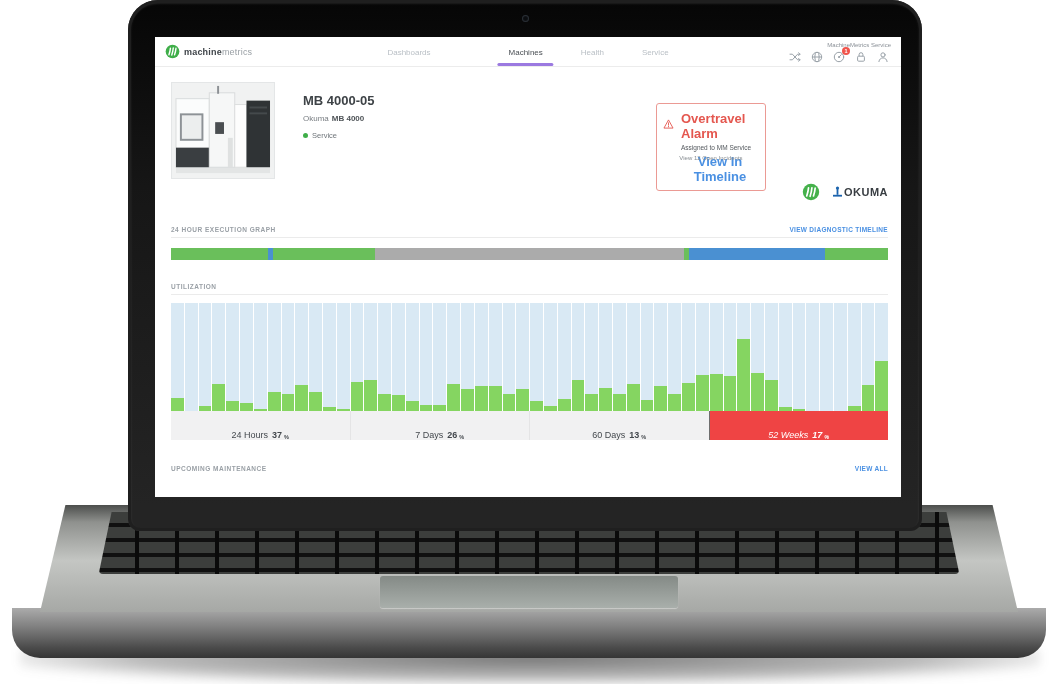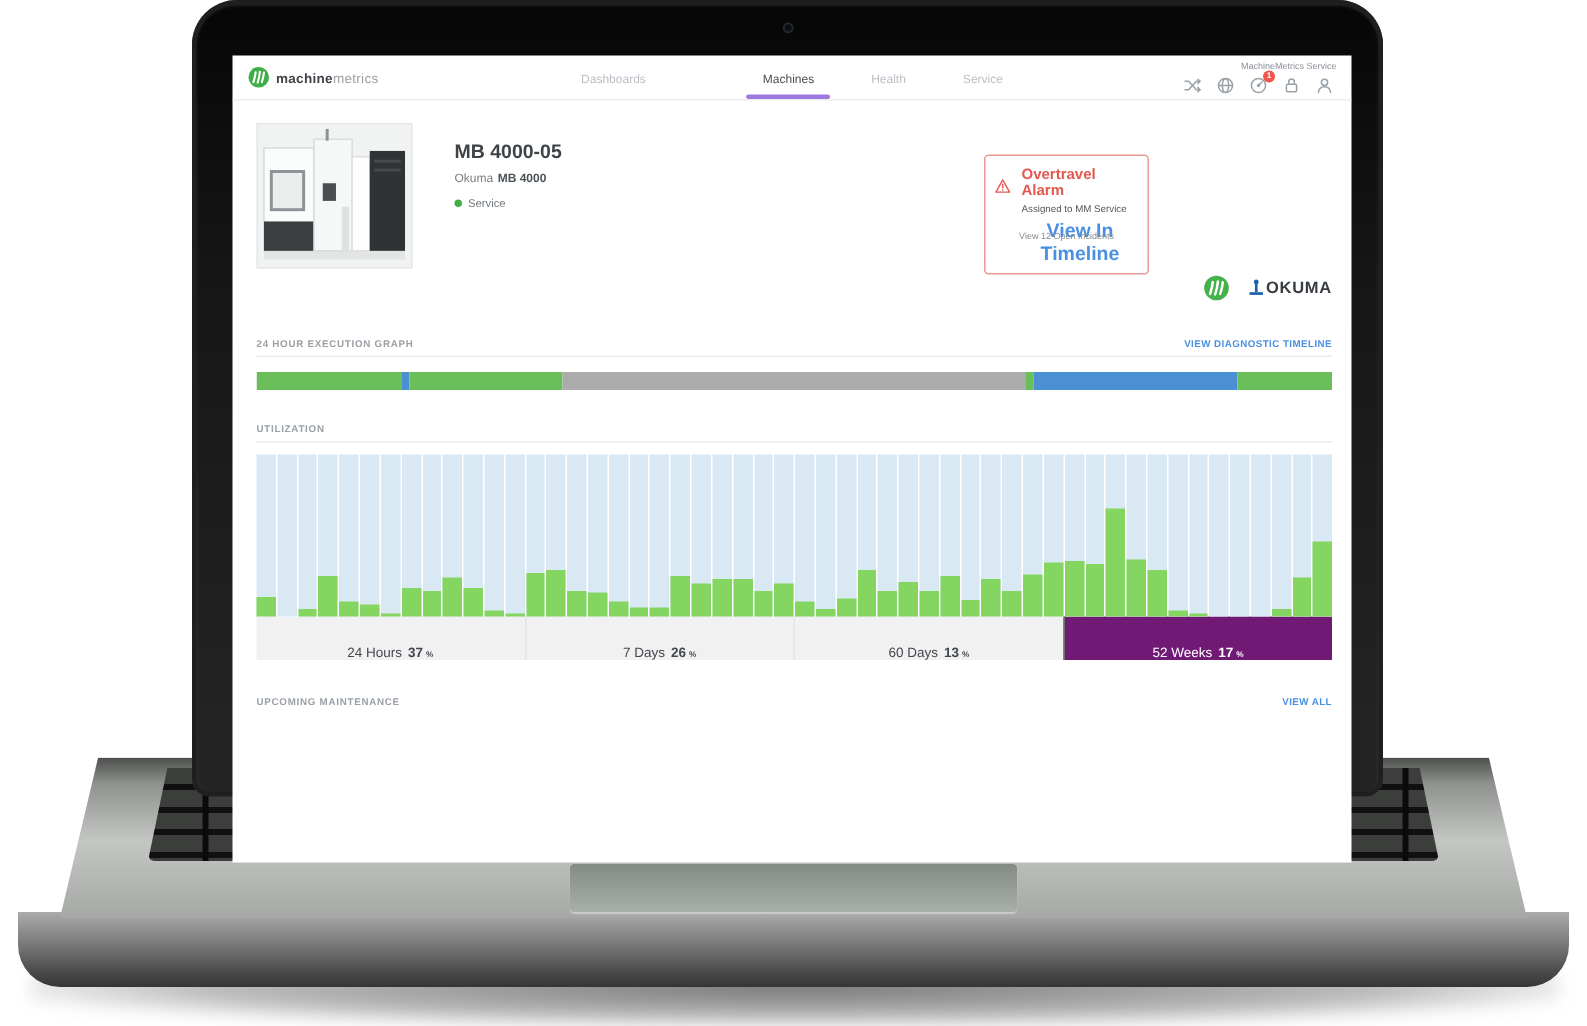--- a/index.html
+++ b/index.html
@@ -28,21 +28,21 @@
     background:linear-gradient(180deg,#848a86,#a9afab); box-shadow:0 1px 1px rgba(255,255,255,.4); }
   .laptop-lid { position:absolute; left:128px; top:0; width:794px; height:531px; z-index:3;
     border-radius:30px 30px 12px 12px;
     background:linear-gradient(180deg,#060606,#161616 35%,#242424 95%);
     box-shadow:inset 0 0 0 3px #1f1f1f, inset 0 3px 3px rgba(255,255,255,.22),
                inset 3px 0 3px rgba(255,255,255,.08), inset -3px 0 3px rgba(255,255,255,.08); }
   .webcam { position:absolute; left:50%; top:15px; width:7px; height:7px; margin-left:-3px;
     border-radius:50%; background:#0b0d10; box-shadow:inset 0 0 1px 1px #2c3238; }
 
   
-  .screen { position:absolute; left:27px; top:37px; width:746px; height:538px;
+  .screen { position:absolute; left:27px; top:37px; width:746px; height:460px;
     background:#fff; overflow:hidden; color:#42474c; }
 
   .app-header { height:30px; border-bottom:1px solid #ececec; display:flex;
     align-items:center; padding:0 10px; position:relative; }
   .brand { display:flex; align-items:center; gap:4px; }
   .brand-text { font-size:9px; letter-spacing:.2px; }
   .brand-bold { font-weight:700; color:#3f4449; }
   .brand-light { font-weight:400; color:#9aa0a5; }
   .nav-tabs { position:absolute; left:50%; transform:translateX(-50%); top:0; height:30px;
     display:flex; gap:38px; align-items:stretch; }
@@ -68,21 +68,21 @@
   .machine-title { font-size:13px; font-weight:600; color:#3e4347; }
   .machine-sub { margin-top:6px; font-size:8px; color:#787d82; }
   .machine-sub b { color:#4e5357; font-weight:700; margin-left:3px; }
   .machine-status { margin-top:8px; display:flex; align-items:center; gap:4px; }
   .status-dot { width:5px; height:5px; border-radius:50%; background:#3fae49; }
   .status-text { font-size:7.5px; color:#6f757a; }
 
   .alert-card { position:absolute; left:485px; top:22px; width:110px; min-height:46px;
     border:1px solid #eb9a94; border-radius:3px; padding:7px 6px 6px 24px; }
   .warning-icon { position:absolute; left:6px; top:15px; }
-  .alert-title { font-size:10px; font-weight:700; color:#e4574f; }
+  .alert-title { font-size:13px; font-weight:700; color:#e4574f; }
   .alert-assigned { font-size:6.5px; color:#53585d; margin-top:3px; }
   .alert-link { font-size:13px; font-weight:600; color:#4a90e2; margin-top:3px; cursor:pointer;text-align:center; }
   .alert-incidents { position:absolute; left:478px; top:74px; width:124px; text-align:center;
     font-size:6px; color:#868c91; cursor:pointer; }
 
   .logos { position:absolute; right:0; top:102px; display:flex; align-items:center; gap:12px; }
   .okuma { display:flex; align-items:flex-end; gap:1px; }
   .okuma-text { font-size:11px; font-weight:800; color:#383d42; letter-spacing:.5px; }
 
   .section-head { display:flex; justify-content:space-between; align-items:center; height:16px; }
@@ -96,21 +96,21 @@
   .util-section { margin-top:18px; }
   .u-chart { margin-top:8px; height:108px; display:flex; gap:1px; align-items:stretch; }
   .u-bar { flex:1; position:relative; background:#d9e9f4; }
   .u-fill { position:absolute; left:0; right:0; bottom:0; background:#85d561; }
   .u-tabs { display:flex; height:29px; }
   .u-tab { flex:1; background:#f1f1f2; color:#43484d; font-size:9px; display:flex;
     align-items:flex-end; justify-content:center; gap:4px; border-left:1px solid #e4e4e5; cursor:pointer; }
   .u-tab:first-child { border-left:none; }
   .u-tab b { font-weight:700; }
   .u-tab sup { font-size:5.5px; font-weight:700; margin-left:-2px; }
-  .u-tab.selected { background:#701a75; color:#fff; border-left-color:#6e6e6e; }
+  .u-tab.selected { background:#ef4444; color:#fff; border-left-color:#6e6e6e;font-style:italic; }
 
   .maint-section { margin-top:20px; }
 </style>
 </head>
 <body>
 
 <div class="stage">
   <div class="ground-shadow"></div>
   <div class="base-front"></div>
   <div class="deck">

